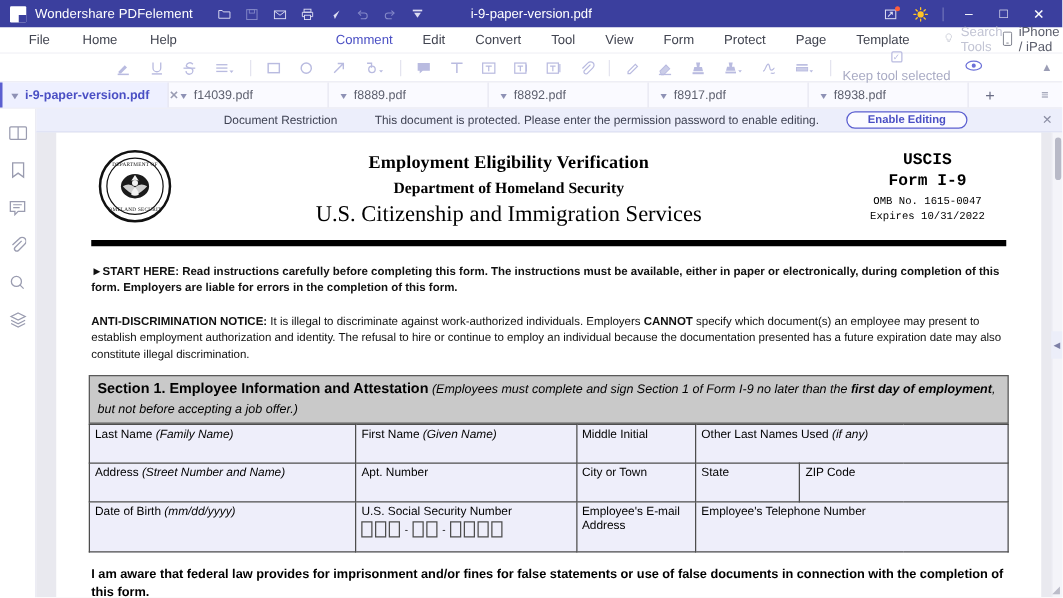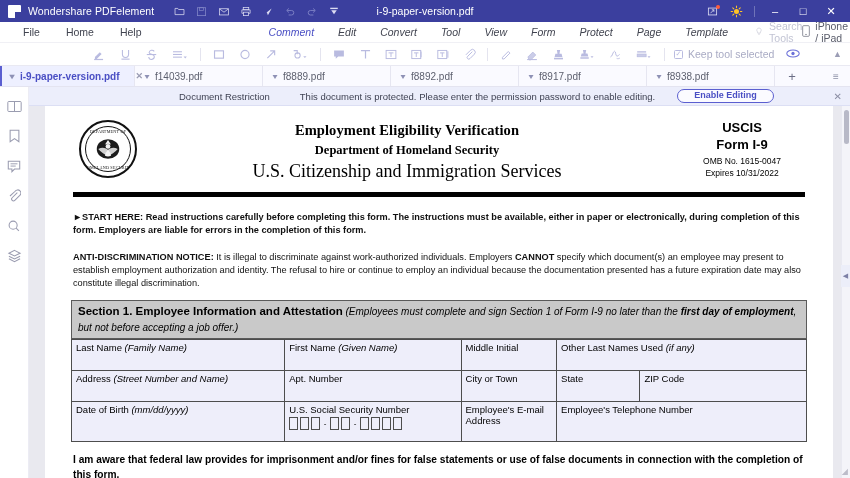--- a/index.html
+++ b/index.html
@@ -54,21 +54,21 @@
   .menubar {
     height: 21px; background: #ffffff; display: flex; align-items: center;
     font-size: 10.5px; color: #414450; position: relative;
     border-bottom: 1px solid #f0f0f5;
   }
   .menu-left { display:flex; align-items:center; padding-left: 10px; gap: 0; }
   .menu-left .mi { padding: 0 13px; line-height: 21px; }
   .menu-center { display:flex; align-items:center; margin-left: 102px; gap:0; }
   .menu-center .mi {
     padding: 0 12px; line-height: 20px; height: 32px; position: relative;
-    display:flex; align-items:center;font-style:italic;
+    display:flex; align-items:center;
   }
   .menu-center .mi.active { color: #4a4fc4; font-weight: normal; }
   .menu-center .mi.active::after {
     content:""; position:absolute; left:9px; right:9px; bottom:0px; height:1.6px; background:#4a4fc4;
   }
   .search-tools {
     display:flex; align-items:center; gap:5px; margin-left: 14px;
     color:#c2c4d4; font-size: 10.5px;
   }
   .menu-right { margin-left:auto; display:flex; align-items:center; gap:6px; padding-right: 8px; }
@@ -80,21 +80,21 @@
     border-bottom: 1px solid #e9e9f2; position: relative;
   }
   .tool {
     width: 26px; height: 21px; display:flex; align-items:center; justify-content:center;
     color:#b9bbe0;
   }
   .tool.wide { width: 31px; }
   .tool svg { display:block; }
   .vsep { width:1px; height:13px; background:#e4e4ef; margin:0 5px; }
   .keep-tool {
-    display:flex; align-items:center; gap:5px; font-size:10.5px; color:#a9abc4; margin-left:4px;
+    display:flex; align-items:center; gap:5px; font-size:10.5px; color:#a9abc4; margin-left:4px;flex-direction:column;
   }
   .chk {
     width:9px; height:9px; border:1px solid #b9bbe0; border-radius:1.5px;
     display:flex; align-items:center; justify-content:center; color:#b9bbe0; font-size:7px;
   }
   .eye-ic { margin-left:12px; color:#6b70d8; }
   .tb-collapse { margin-left:auto; padding-right:8px; color:#9b9db5; font-size:9px; }
 
   
   .doctabs {
@@ -186,21 +186,21 @@
   }
   .seal .arc-top { top: 7px; }
   .seal .arc-bot { bottom: 6px; }
 
   .doc-title-col { flex:1; text-align:center; padding-top:4px; font-family:"Liberation Serif", serif; color:#000; }
   .dt1 { font-size:14.5px; font-weight:bold; letter-spacing:.1px; }
   .dt2 { font-size:12.5px; font-weight:bold; margin-top:4px; }
   .dt3 { font-size:18px; margin-top:3px; }
 
   .doc-right-col {
-    width: 130px; text-align:center; font-family:Liberation Sans, sans-serif; color:#000;
+    width: 130px; text-align:center; font-family:Liberation Mono, monospace; color:#000;
     padding-top: 2px; flex:none;
   }
   .dr1 { font-size:13px; font-weight:bold; }
   .dr2 { font-size:13px; font-weight:bold; margin-top:2px; }
   .dr3 { font-size:8.5px; margin-top:4px; }
   .dr4 { font-size:8.5px; margin-top:2px; }
 
   .blackbar { height:5px; background:#000; margin: 10px 2px 0 2px; }
 
   .para { font-size:9.2px; line-height:1.42; color:#111; margin-top: 14px; padding: 0 2px; }

